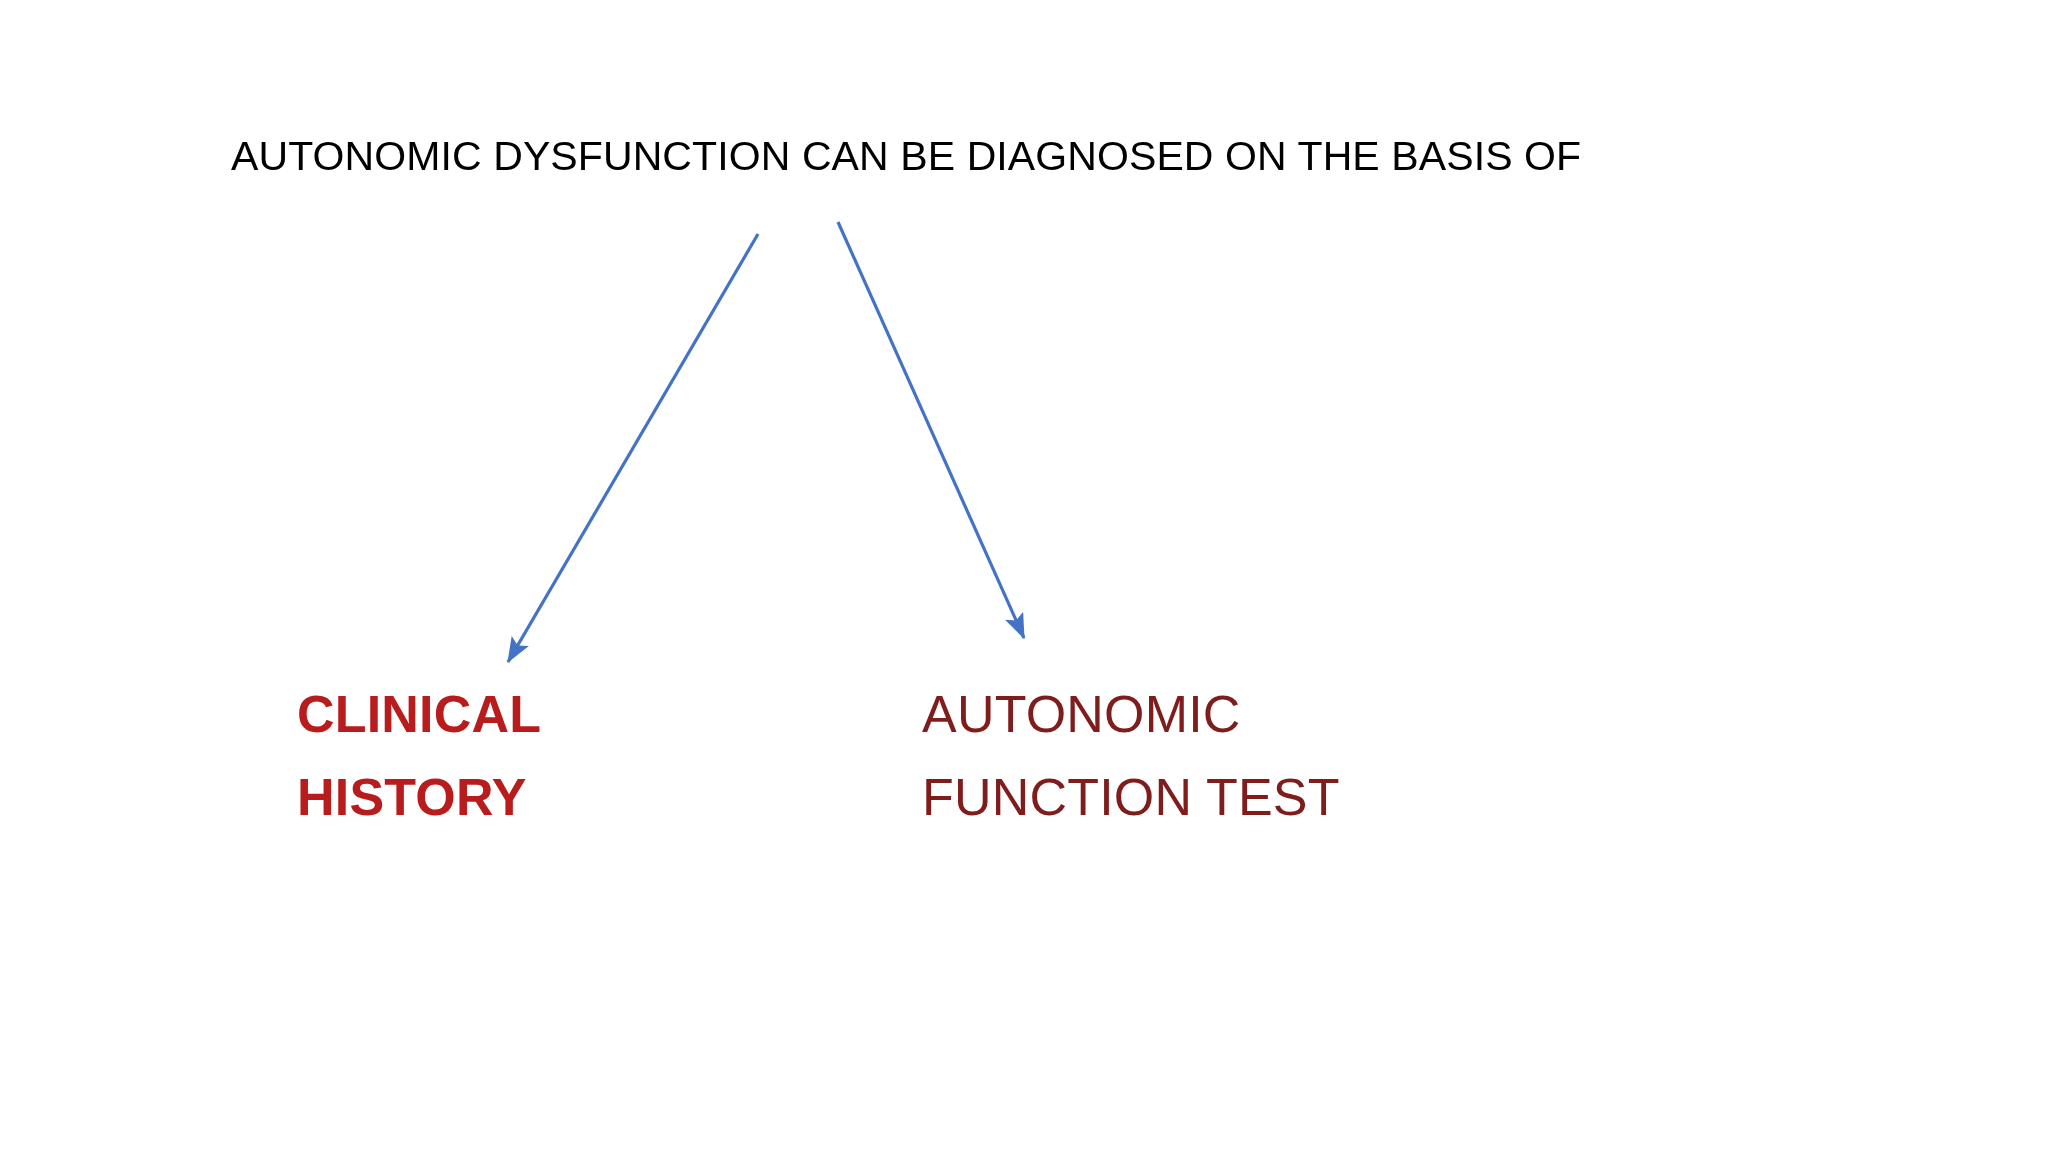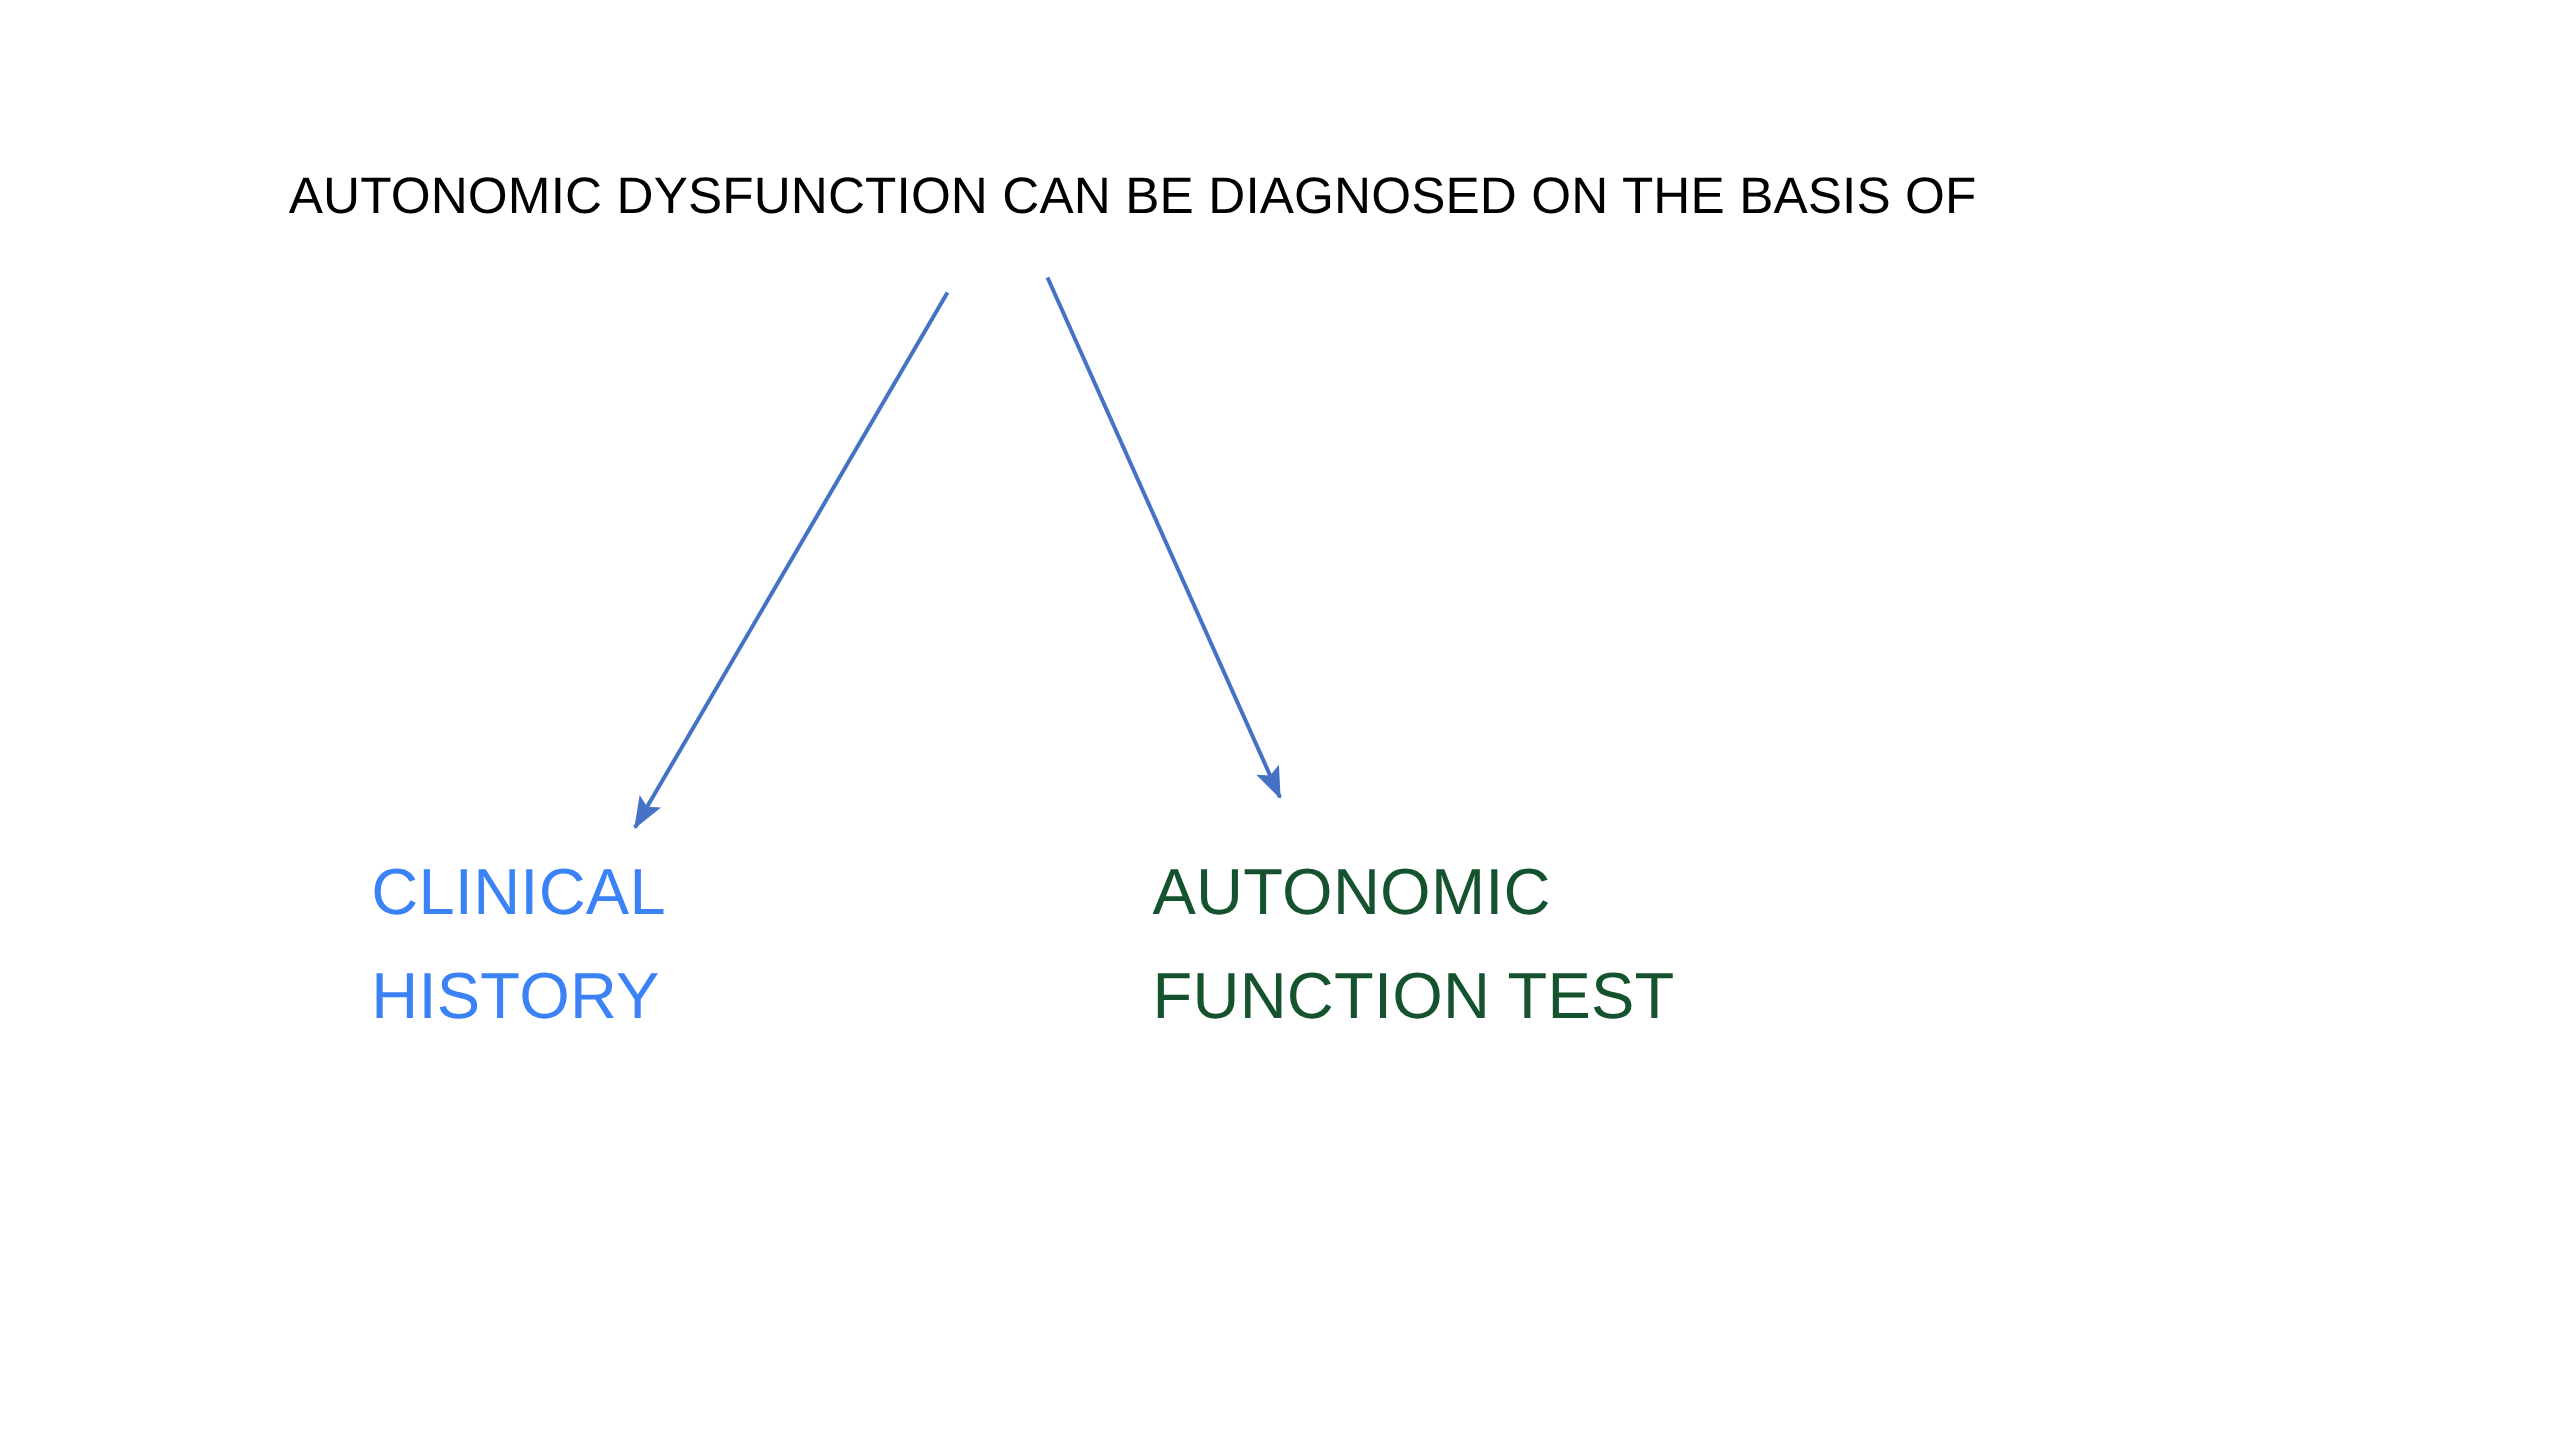--- a/index.html
+++ b/index.html
@@ -79,23 +79,23 @@
       <marker id="ahead" markerWidth="9" markerHeight="9" refX="7.6" refY="3.1" orient="auto" markerUnits="strokeWidth">
         <path d="M0,0 L8,3.1 L0,6.2 L1.6,3.1 Z" fill="#4472C4"></path>
       </marker>
     </defs>
 
     <line x1="758" y1="234" x2="508" y2="662" stroke="#4472C4" stroke-width="3.2" marker-end="url(#ahead)"></line>
 
     <line x1="838" y1="222" x2="1024" y2="638" stroke="#4472C4" stroke-width="3.2" marker-end="url(#ahead)"></line>
   </svg>
 
-  <div class="branch-label" id="branch-left" style="color: #3b82f6;">
+  <div class="branch-label" id="branch-left" style="color: #b91c1c; font-weight: bold;">
     <span class="line">CLINICAL</span>
     <span class="line">HISTORY</span>
   </div>
 
-  <div class="branch-label" id="branch-right" style="color: #14532d;">
+  <div class="branch-label" id="branch-right" style="color: #7f1d1d;">
     <span class="line">AUTONOMIC</span>
     <span class="line">FUNCTION TEST</span>
   </div>
 
 </div>
 
 </body></html>

